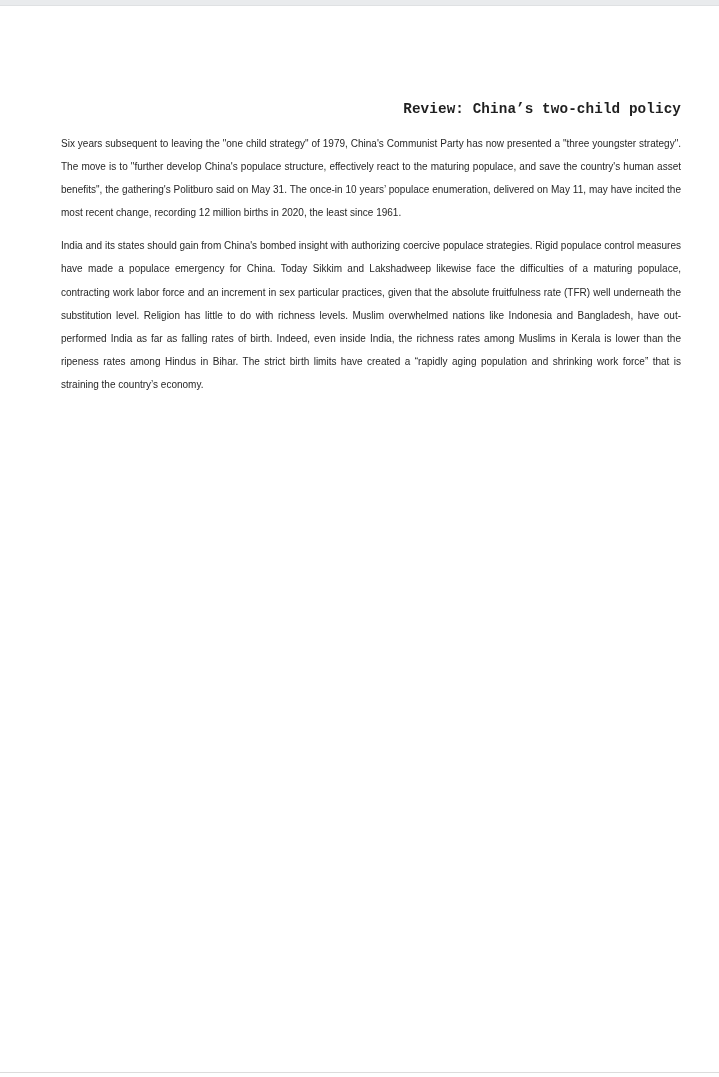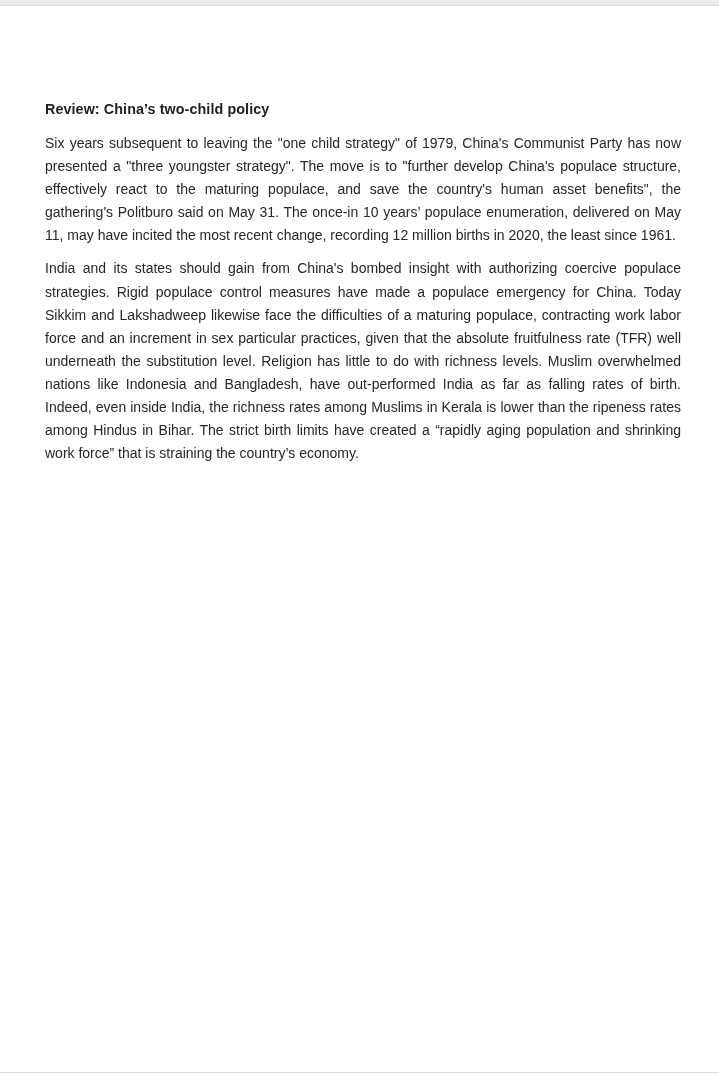--- a/index.html
+++ b/index.html
@@ -49,33 +49,34 @@
     position: absolute;
     left: 45px;
     top: 99px;
     width: 636px;
   }
 
   .doc-title {
     font-size: 14.3px;
     font-weight: bold;
     color: #1f1f1f;
-    text-align: left;
+    text-align: right;
     line-height: 20px;
     letter-spacing: 0.1px;
     margin: 0 0 13px 0;
+    font-family: Liberation Mono, monospace;
   }
 
   .doc-paragraph {
-    font-size: 14px;
+    font-size: 10px;
     line-height: 23.1px;
     color: #272727;
     text-align: justify;
     text-justify: inter-word;
-    margin: 0 0 10px 0;
+    margin: 0 0 10px 16px;
     -webkit-hyphens: none;
     hyphens: none;
   }
 
   .doc-paragraph:last-child {
     margin-bottom: 0;
   }
 </style>
 </head>
 <body>

